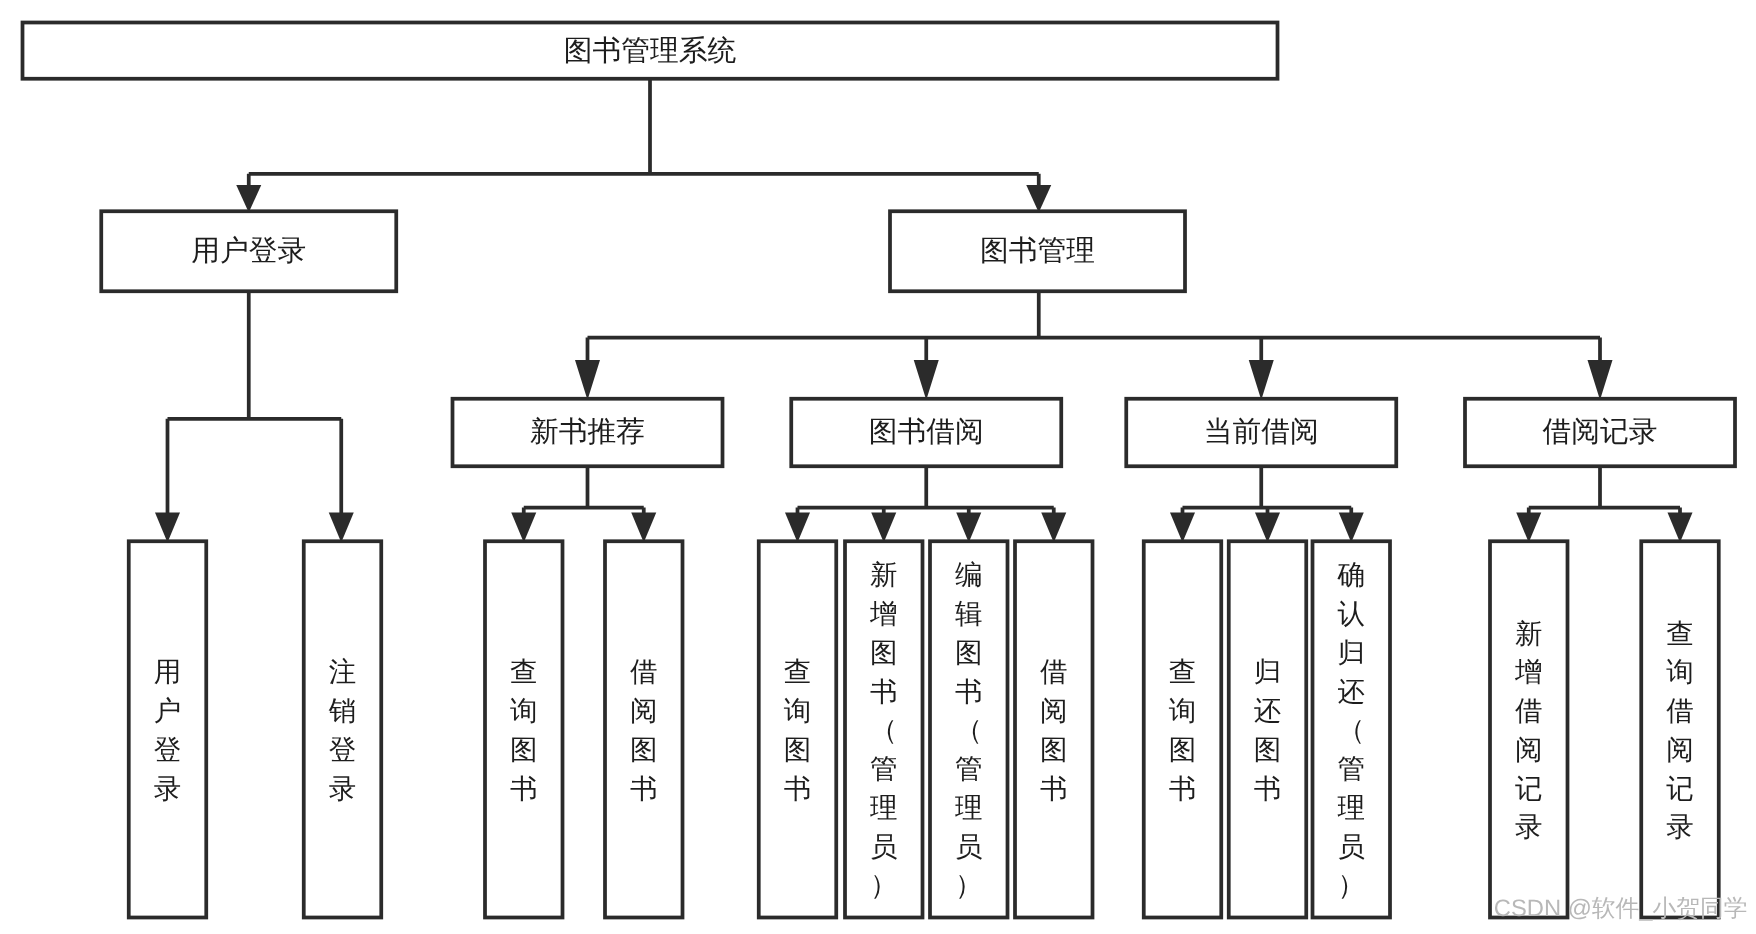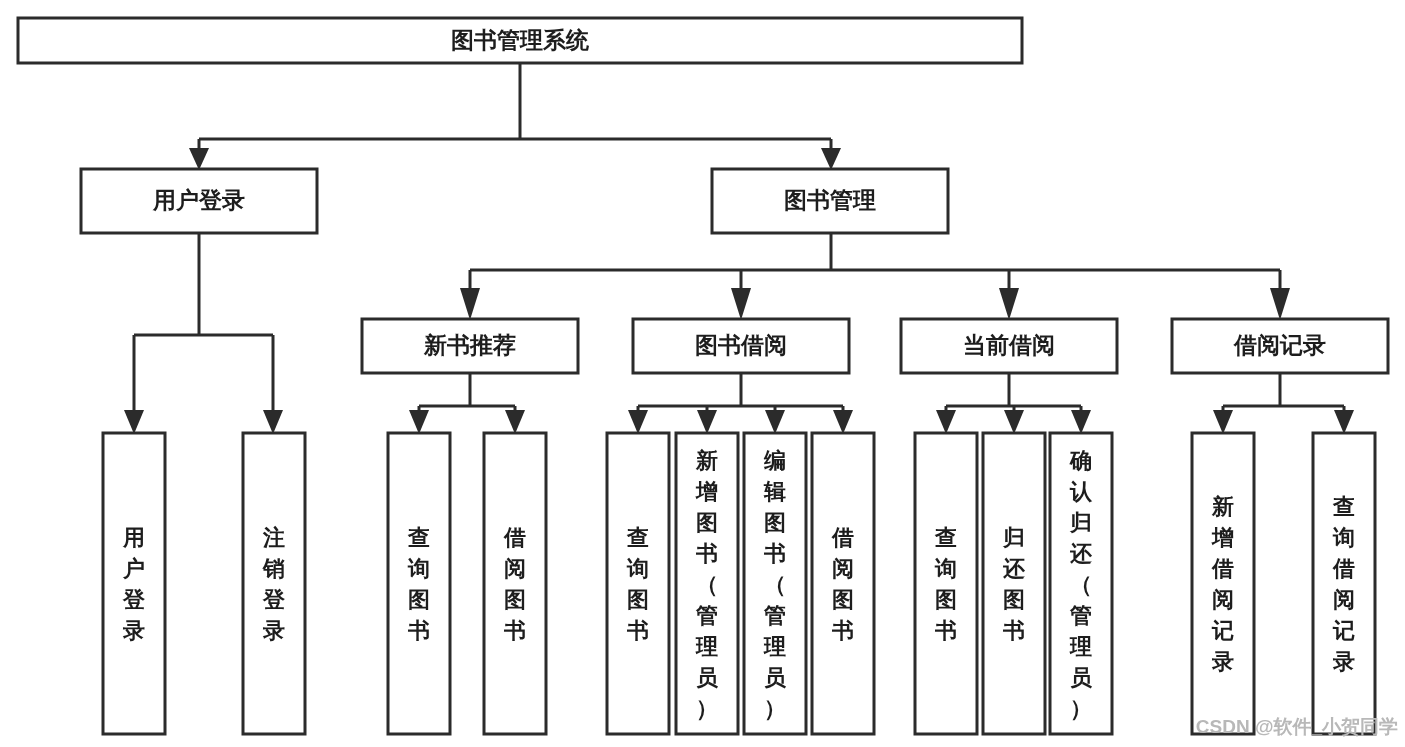--- a/index.html
+++ b/index.html
@@ -13,21 +13,20 @@
     font-family: "Liberation Sans", "DejaVu Sans", sans-serif;
     overflow: hidden;
     position: relative;
   }
   #diagram-root {
     position: absolute;
     left: 0;
     top: 0;
     width: 1405px;
     height: 747px;
-    font-weight: bold;
   }
   svg.canvas {
     display: block;
     width: 1405px;
     height: 747px;
   }
   .node-rect {
     fill: #ffffff;
     stroke: #2b2b2b;
     stroke-width: 3;

